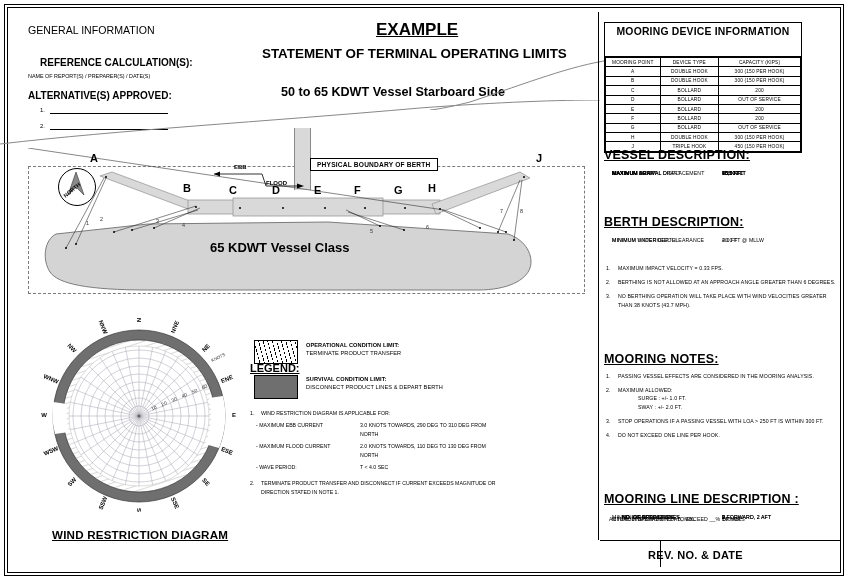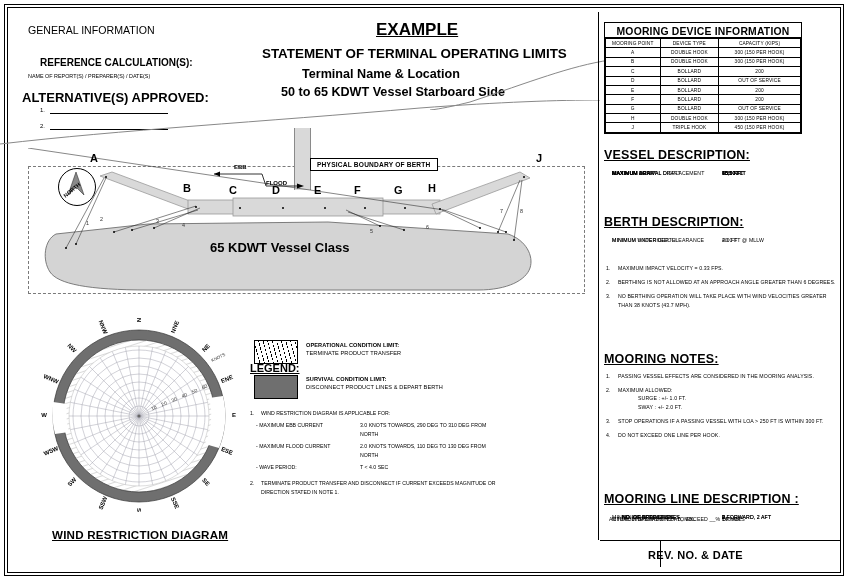--- a/index.html
+++ b/index.html
@@ -13,30 +13,30 @@
   
   #t-example{left:376px;top:20px;font-size:17px;font-weight:bold;text-decoration:underline;}
   #t-statement{left:262px;top:46px;font-size:13.4px;font-weight:bold;}
   #t-terminal{left:302px;top:67px;font-size:12.6px;font-weight:bold;}
   #t-vessel{left:281px;top:85px;font-size:12.6px;font-weight:bold;}
 
   
   #gi-title{left:28px;top:24px;font-size:10.6px;}
   #gi-ref{left:40px;top:57px;font-size:10px;font-weight:bold;}
   #gi-ref-sub{left:28px;top:73px;font-size:5.4px;}
-  #gi-alt{left:22px;top:90px;font-size:13px;font-weight:bold;}
+  #gi-alt{left:28px;top:90px;font-size:10px;font-weight:bold;}
   .alt-row{position:absolute;font-size:6px;}
   .alt-line{position:absolute;border-bottom:1px solid #000;width:118px;}
 
   
   #swoosh{left:0;top:100px;}
 
   
   #mdt{left:604px;top:22px;width:196px;border:1px solid #000;background:#fff;}
-  #mdt .cap{text-align:center;font-weight:bold;font-size:10.4px;padding:3px 0 0;border-bottom:1px solid #000;letter-spacing:.2px;}
+  #mdt .cap{text-align:center;font-weight:bold;font-size:10.4px;padding:3px 0 19px;border-bottom:1px solid #000;letter-spacing:.2px;}
   #mdt table{border-collapse:collapse;width:100%;}
   #mdt td,#mdt th{border:1px solid #000;font-size:4.8px;text-align:center;padding:1.7px 0;font-weight:normal;letter-spacing:.15px;}
   #mdt th{font-size:4.8px;font-weight:normal;}
   #mdt td:first-child,#mdt th:first-child{width:28%;}
   #mdt td:nth-child(2),#mdt th:nth-child(2){width:30%;}
 
   
   .rc{position:absolute;left:604px;width:236px;}
   .dl-row{position:relative;font-size:5.2px;line-height:9px;letter-spacing:.1px;}
   .dl-row .k{position:absolute;left:8px;}
@@ -83,21 +83,20 @@
 </style>
 </head>
 <body>
 
 <div id="sheet">
   <div class="border-outer"></div>
   <div class="border-inner"></div>
 
   <div class="abs" id="t-example">EXAMPLE</div>
   <div class="abs" id="t-statement">STATEMENT OF TERMINAL OPERATING LIMITS</div>
-  <div class="abs" id="t-terminal">Terminal Name &amp; Location</div>
   <div class="abs" id="t-vessel">50 to 65 KDWT Vessel Starboard Side</div>
 
   <div class="abs" id="gi-title">GENERAL INFORMATION</div>
   <div class="abs" id="gi-ref">REFERENCE CALCULATION(S):</div>
   <div class="abs" id="gi-ref-sub">NAME OF REPORT(S)  /   PREPARER(S) / DATE(S)</div>
   <div class="abs" id="gi-alt">ALTERNATIVE(S) APPROVED:</div>
   <div class="abs alt-row" style="left:40px;top:107px;">1.</div>
   <div class="abs alt-line" style="left:50px;top:113px;"></div>
   <div class="abs alt-row" style="left:40px;top:123px;">2.</div>
   <div class="abs alt-line" style="left:50px;top:129px;"></div>

